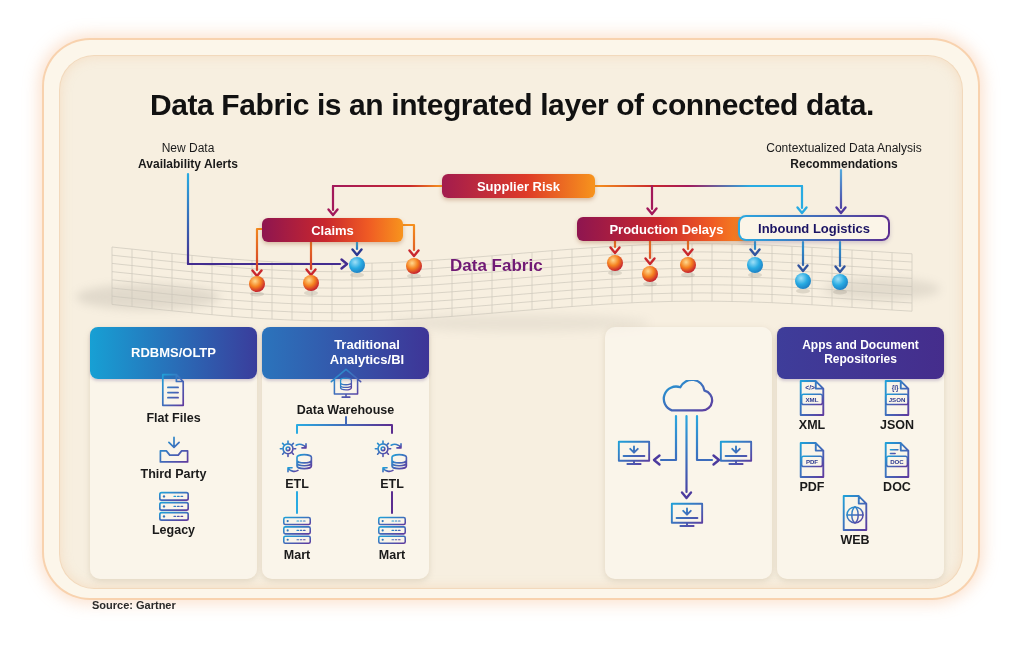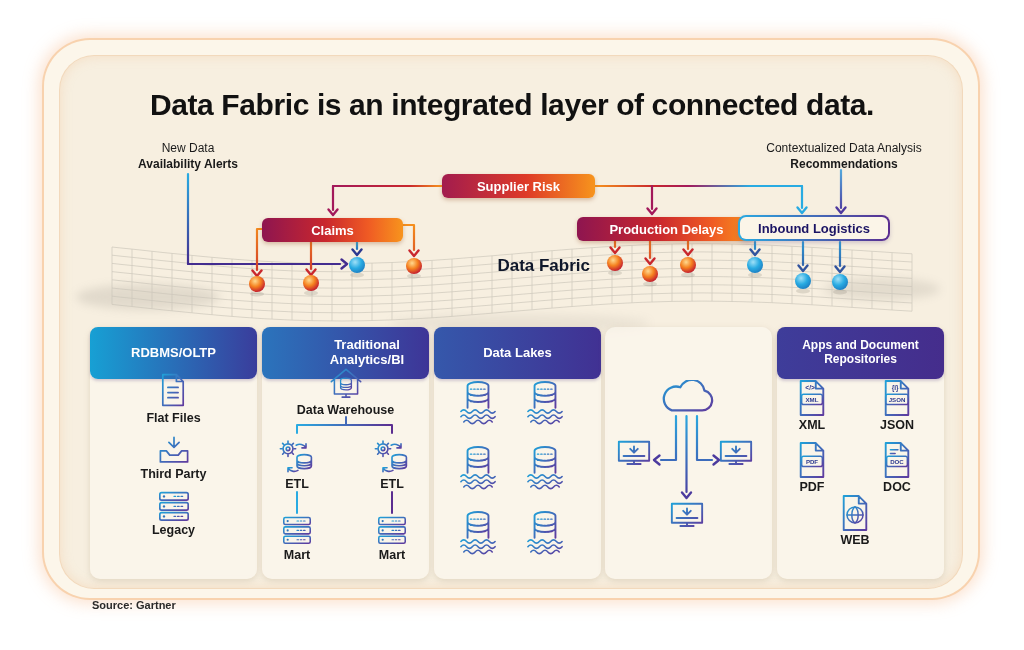--- a/index.html
+++ b/index.html
@@ -9,22 +9,22 @@
          background:#FCF6EA;box-shadow:0 0 0 2px #F8D2AE, 0 0 16px 5px rgba(246,178,128,.40);}
   .panel{position:absolute;left:60px;top:56px;width:902px;height:532px;border-radius:34px;
          background:#F7EFE0;box-shadow:0 0 0 1px #F2D9BC, inset 0 0 12px rgba(242,190,140,.35);}
   .title{position:absolute;left:0;right:0;top:88px;text-align:center;font-size:30px;font-weight:bold;
          color:#111;letter-spacing:-.4px;}
   .ann{position:absolute;font-size:12px;line-height:1.3;text-align:center;color:#1a1a1a;}
   .ann .b{font-weight:bold;}
   .ann-left{left:103px;top:141px;width:170px;}
   .ann-right{left:748px;top:141px;width:192px;}
   .overlay{position:absolute;left:0;top:0;pointer-events:none;}
-  .fabric-label{position:absolute;left:450px;top:256px;width:140px;text-align:right;
-         font-size:17px;font-weight:bold;color:#0f172a;}
+  .fabric-label{position:absolute;left:450px;top:256px;width:140px;text-align:left;
+         font-size:17px;font-weight:bold;color:#701a75;}
   .flow-node{position:absolute;height:24px;border-radius:6px;color:#fff;font-weight:bold;font-size:13px;
          display:flex;align-items:center;justify-content:center;box-shadow:0 2px 4px rgba(150,80,40,.35);}
   .node-supplier{left:442px;top:174px;width:153px;background:linear-gradient(90deg,#A21C4E 0%,#DE3A28 55%,#F7941D 100%);}
   .node-claims{left:262px;top:218px;width:141px;background:linear-gradient(90deg,#8E1550 0%,#C9272D 45%,#EF5A24 75%,#F7941D 100%);}
   .node-production{left:577px;top:217px;width:179px;background:linear-gradient(90deg,#8E1550 0%,#C9272D 45%,#EF5A24 75%,#F7941D 100%);}
   .node-inbound{left:738px;top:215px;width:152px;height:26px;border-radius:8px;padding:2px;box-sizing:border-box;
          background:linear-gradient(90deg,#29ABE2 0%,#5B2D90 100%);position:absolute;box-shadow:0 2px 4px rgba(120,100,150,.3);}
   .node-inbound-inner{width:100%;height:100%;border-radius:6px;background:#FBF5E8;color:#1B1464;
          font-weight:bold;font-size:13px;display:flex;align-items:center;justify-content:center;}
   .col{position:absolute;top:327px;width:167px;height:252px;border-radius:10px;
@@ -339,41 +339,20 @@
     <svg class="ic" style="left:19px;top:189px" width="32" height="28">
         <use href="#sym-server"></use>
       </svg>
     <svg class="ic" style="left:114px;top:189px" width="32" height="28">
         <use href="#sym-server"></use>
       </svg>
     <div class="cell-label lbl-half" style="top:221px;left:-7px">Mart</div>
     <div class="cell-label lbl-half" style="top:221px;left:88px">Mart</div>
   </div>
 
-  <div class="col" style="left:434px">
-    <div class="col-header h3">Data Lakes</div>
-    <svg class="ic" style="left:25px;top:52px" width="38" height="46">
-        <use href="#sym-lake"></use>
-      </svg>
-    <svg class="ic" style="left:92px;top:52px" width="38" height="46">
-        <use href="#sym-lake"></use>
-      </svg>
-    <svg class="ic" style="left:25px;top:117px" width="38" height="46">
-        <use href="#sym-lake"></use>
-      </svg>
-    <svg class="ic" style="left:92px;top:117px" width="38" height="46">
-        <use href="#sym-lake"></use>
-      </svg>
-    <svg class="ic" style="left:25px;top:182px" width="38" height="46">
-        <use href="#sym-lake"></use>
-      </svg>
-    <svg class="ic" style="left:92px;top:182px" width="38" height="46">
-        <use href="#sym-lake"></use>
-      </svg>
-  </div>
 
   <div class="col" style="left:605px">
     <svg class="ic" style="left:0;top:0" width="167" height="252">
       <defs>
         <linearGradient id="gCl" gradientUnits="userSpaceOnUse" x1="0" y1="89" x2="0" y2="171">
           <stop offset="0" stop-color="#2AA7DF"></stop>
             <stop offset="1" stop-color="#4B3A9E"></stop>
         </linearGradient>
       </defs>
       <g fill="none" stroke="url(#gCl)" stroke-width="2.2" stroke-linecap="round" stroke-linejoin="round">

